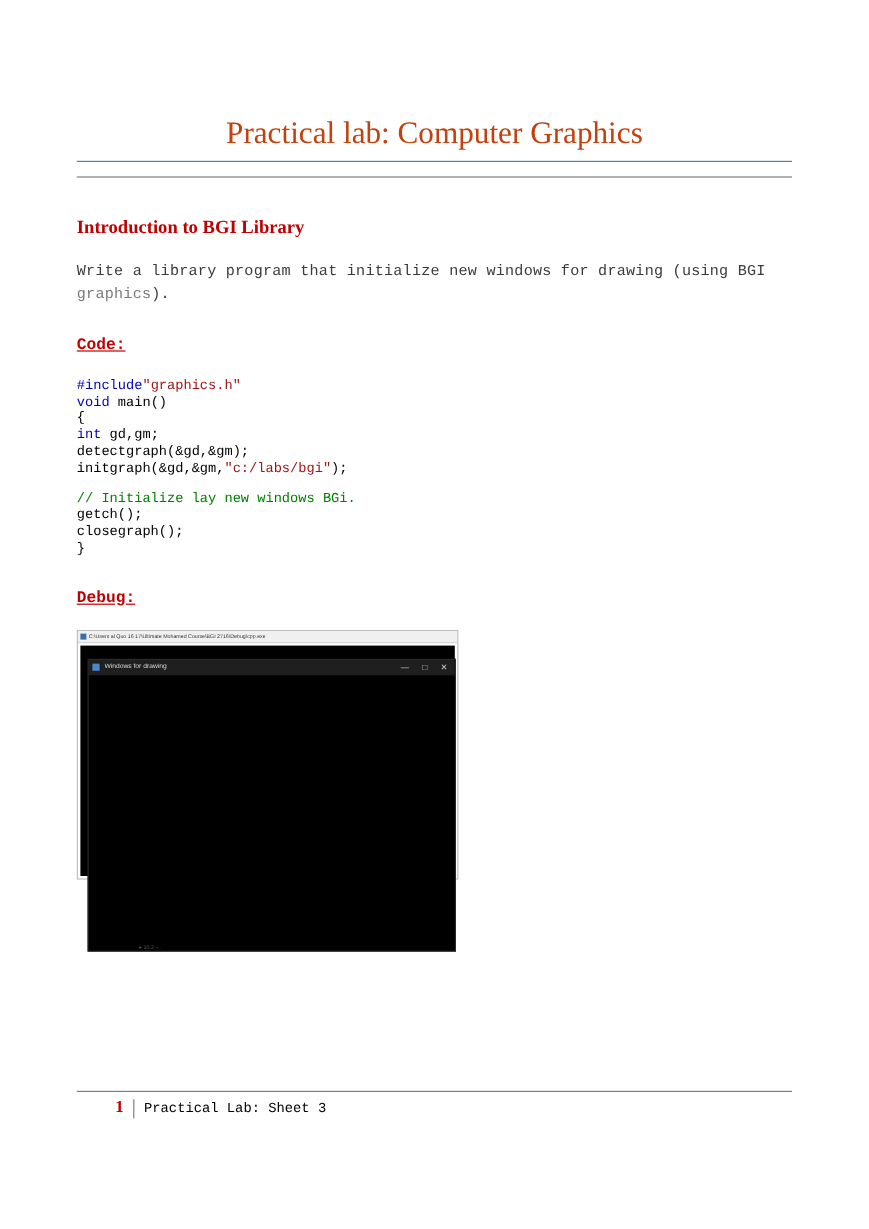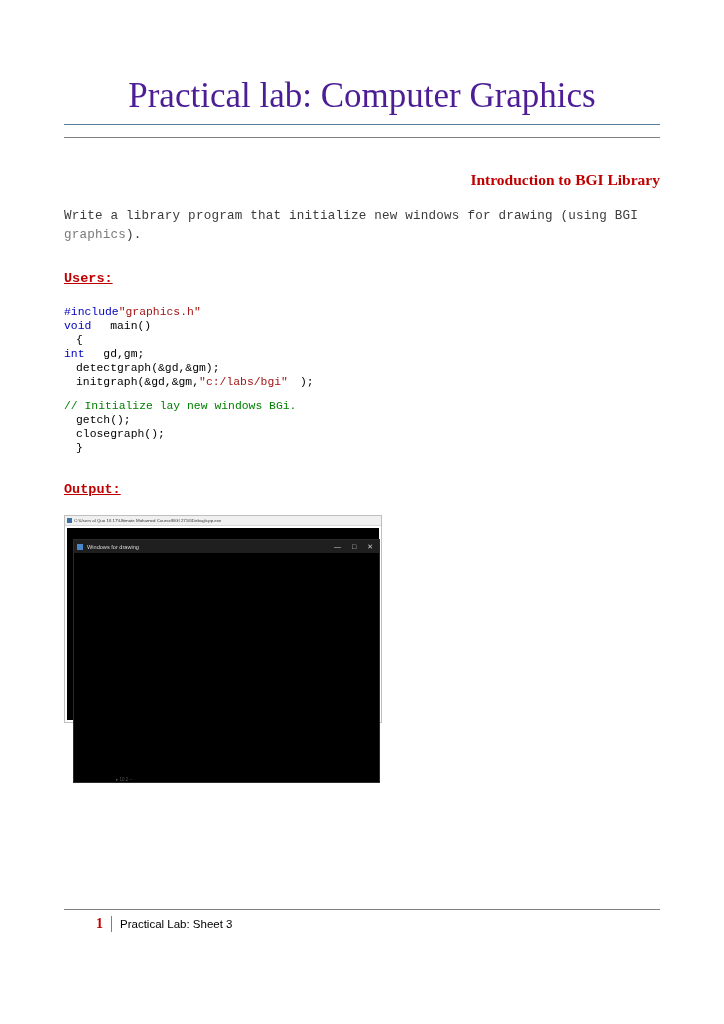--- a/index.html
+++ b/index.html
@@ -21,24 +21,24 @@
     width: 724px;
     height: 1024px;
     box-sizing: border-box;
     padding: 0 64px;
   }
 
   
   .doc-title {
     text-align: center;
     font-family: "Liberation Serif", serif;
-    font-size: 35px;
-    color: #4c1d95;
+    font-size: 26px;
+    color: #c2410c;
     margin: 0;
-    padding-top: 76px;
+    padding-top: 96px;
     line-height: 1.15;
     font-weight: normal;
   }
   .rule-thin {
     border: none;
     border-top: 1px solid #5B7C99;
     margin: 8px 0 0 0;
     height: 0;
   }
   .subtitle {
@@ -52,21 +52,21 @@
   }
   .rule-grey {
     border: none;
     border-top: 1px solid #808080;
     margin: 12px 0 0 0;
     height: 0;
   }
 
   
   .section-heading {
-    text-align: right;
+    text-align: left;
     color: #C00000;
     font-family: "Liberation Serif", serif;
     font-weight: bold;
     font-size: 15.5px;
     margin: 33px 0 0 0;
   }
 
   .practice-heading {
     color: #1F4E79;
     font-family: "Liberation Serif", serif;
@@ -99,21 +99,21 @@
     font-family: "Liberation Mono", monospace;
     font-size: 11.4px;
     line-height: 1.22;
     margin: 20px 0 0 0;
     white-space: pre;
   }
   .code-line { min-height: 13px; }
   .c-blue   { color: #0000C0; }
   .c-red    { color: #A31515; }
   .c-green  { color: #008000; }
-  .c-black  { color: #000000; margin-left: 12px; }
+  .c-black  { color: #000000; }
   .code-gap { height: 11px; }
 
   
   .output-shot {
     position: relative;
     margin: 18px 0 0 0;
     width: 318px;
     height: 270px;
   }
   .shot-outer {
@@ -235,45 +235,45 @@
     font-size: 14px;
     padding-right: 8px;
   }
   .footer-sep {
     width: 1px;
     height: 16px;
     background: #7F7F7F;
     margin-right: 8px;
   }
   .footer-text {
-    font-family: Liberation Sans, sans-serif;
+    font-family: Liberation Mono, monospace;
     font-size: 11.5px;
     color: #000000;
   }
 </style>
 </head>
 <body>
 
 <div class="page">
 
   <h1 class="doc-title">Practical lab: Computer Graphics</h1>
   <hr class="rule-thin">
 
   <hr class="rule-grey">
 
   <div class="section-heading">Introduction to BGI Library</div>
 
 
   <p class="task-text"><span>Write a library program that initialize new windows for drawing (using BGI </span><span class="kw">graphics</span><span>).</span></p>
 
-  <div class="label-red">Users:</div>
+  <div class="label-red">Code:</div>
 
   <div class="code-block" id="code-block"><div class="code-line"><span class="c-blue">#include</span><span class="c-red">"graphics.h"</span></div><div class="code-line"><span class="c-blue">void</span><span class="c-black"> main()</span></div><div class="code-line"><span class="c-black">{</span></div><div class="code-line"><span class="c-blue">int</span><span class="c-black"> gd,gm;</span></div><div class="code-line"><span class="c-black">detectgraph(&amp;gd,&amp;gm);</span></div><div class="code-line"><span class="c-black">initgraph(&amp;gd,&amp;gm,</span><span class="c-red">"c:/labs/bgi"</span><span class="c-black">);</span></div><div class="code-gap"><span class="c-black"></span></div><div class="code-line"><span class="c-green">// Initialize lay new windows BGi.</span></div><div class="code-line"><span class="c-black">getch();</span></div><div class="code-line"><span class="c-black">closegraph();</span></div><div class="code-line"><span class="c-black">}</span></div></div>
 
-  <div class="label-red">Output:</div>
+  <div class="label-red">Debug:</div>
 
   <div class="output-shot">
     <div class="shot-outer">
       <div class="shot-titlebar">
         <span class="tb-sq"></span>
         <span class="tb-text">C:\Users al Quo 16 17\Ultimate Mohamed Course\BGI 2716\Debug\cpp.exe</span>
       </div>
       <div class="shot-console"></div>
     </div>
 

